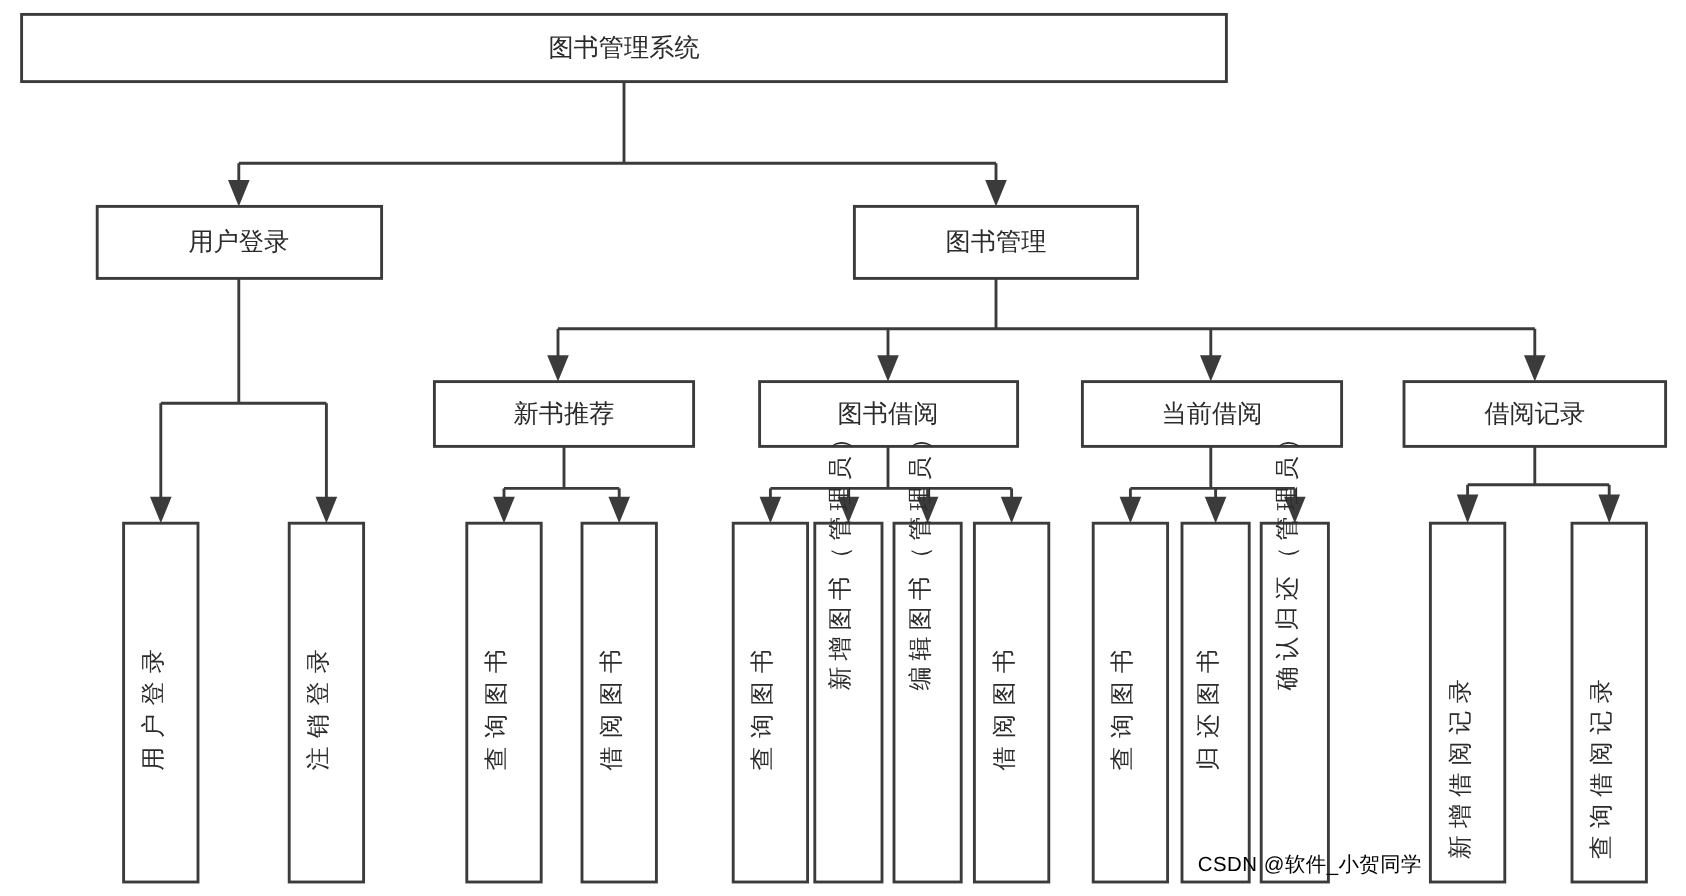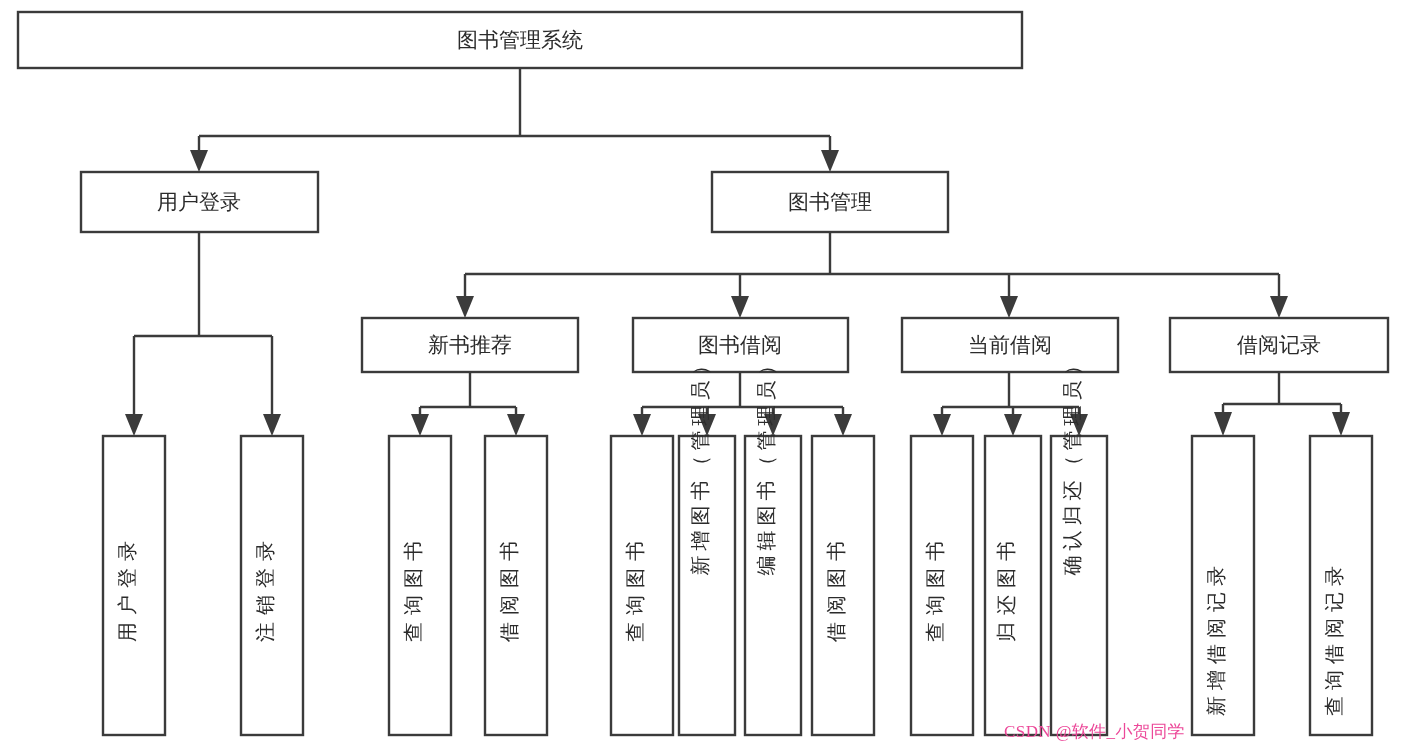--- a/index.html
+++ b/index.html
@@ -51,24 +51,24 @@
   }
   .node-label-v {
     font-family: "DejaVu Sans", "Liberation Sans", sans-serif;
     font-size: 20px;
     fill: #2b2b2b;
     text-anchor: middle;
   }
   .watermark-text {
     position: absolute;
     right: 6px;
-    bottom: 4px;
-    font-family: Liberation Serif, serif;
+    bottom: 15px;
+    font-family: Liberation Sans, sans-serif;
     font-size: 17px;
-    color: #ec4899;
+    color: #000000;
     white-space: nowrap;
     letter-spacing: 0.4px;
     user-select: none;
   }
 </style>
 </head>
 <body>
 
 <div id="diagram-root">
 

